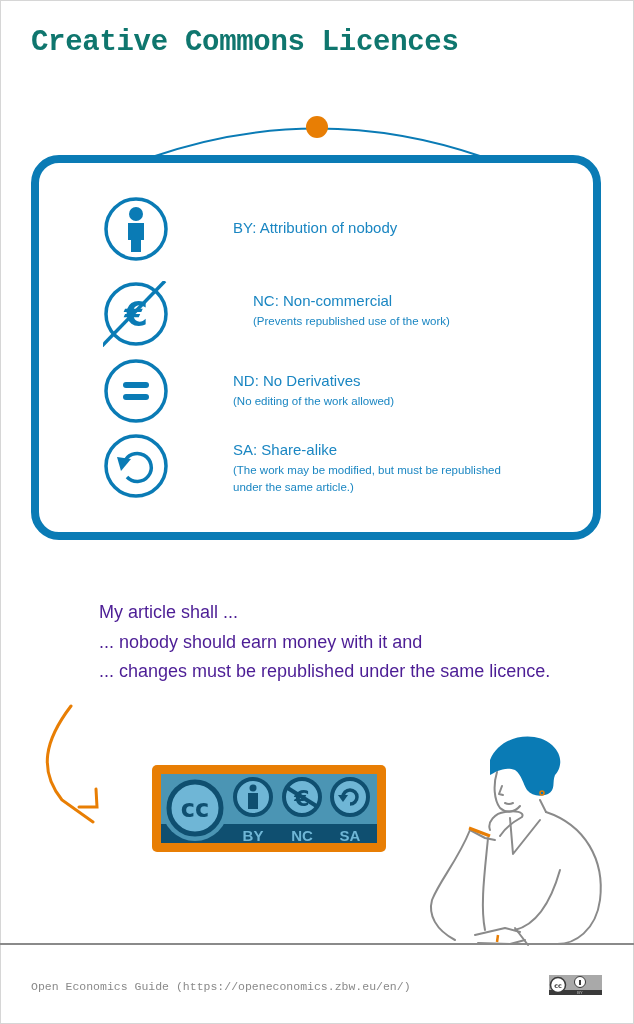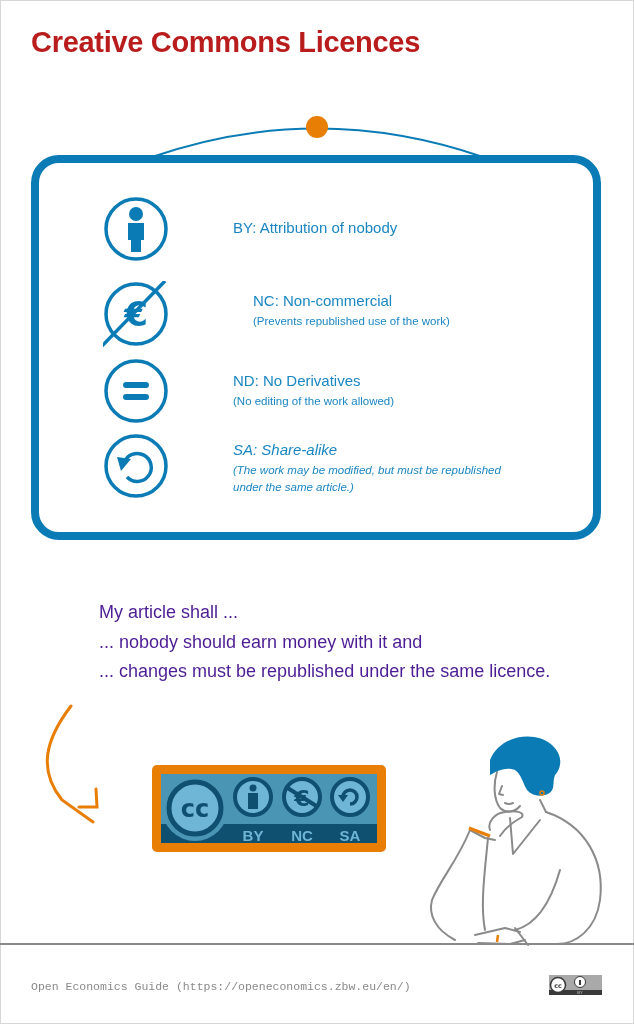--- a/index.html
+++ b/index.html
@@ -6,22 +6,22 @@
   body {
     width:634px; height:1024px; position:relative; overflow:hidden;
     background:#ffffff; font-family:"Liberation Sans", sans-serif;
   }
   .frame {
     position:absolute; left:0; top:0; width:632px; height:1022px;
     border:1px solid #d6d6d6;
   }
   .title {
     position:absolute; left:31px; top:26px;
-    font-family:Liberation Sans, sans-serif; font-weight:bold;
-    font-size:29px; color:#b91c1c; letter-spacing:-0.3px;
+    font-family:Liberation Mono, monospace; font-weight:bold;
+    font-size:29px; color:#0f766e; letter-spacing:-0.3px;
   }
   svg.deco { position:absolute; left:0; top:0; }
   .card {
     position:absolute; left:31px; top:155px; width:554px; height:369px;
     border:8px solid #0a7bb5; border-radius:28px;
   }
   .icon { position:absolute; width:66px; height:66px; }
   .label {
     position:absolute; left:233px; color:#1a86c2; font-size:15px;
   }
@@ -86,21 +86,21 @@
   <span>BY: Attribution of nobody</span>
 </div>
 <div class="label" style="top:292px;margin-left:20px;">
   <span>NC: Non-commercial</span>
   <span class="sub">(Prevents republished use of the work)</span>
 </div>
 <div class="label" style="top:372px;">
   <span>ND: No Derivatives</span>
   <span class="sub">(No editing of the work allowed)</span>
 </div>
-<div class="label" style="top:441px;font-style:italic;">
+<div class="label" style="top:441px;">
   <span>SA: Share-alike</span>
   <span class="sub">
     <span>(The work may be modified, but must be republished</span><br>
     <span>under the same article.)</span>
   </span>
 </div>
 
 <div class="article">
   <div>My article shall ...</div>
   <div>... nobody should earn money with it and</div>

